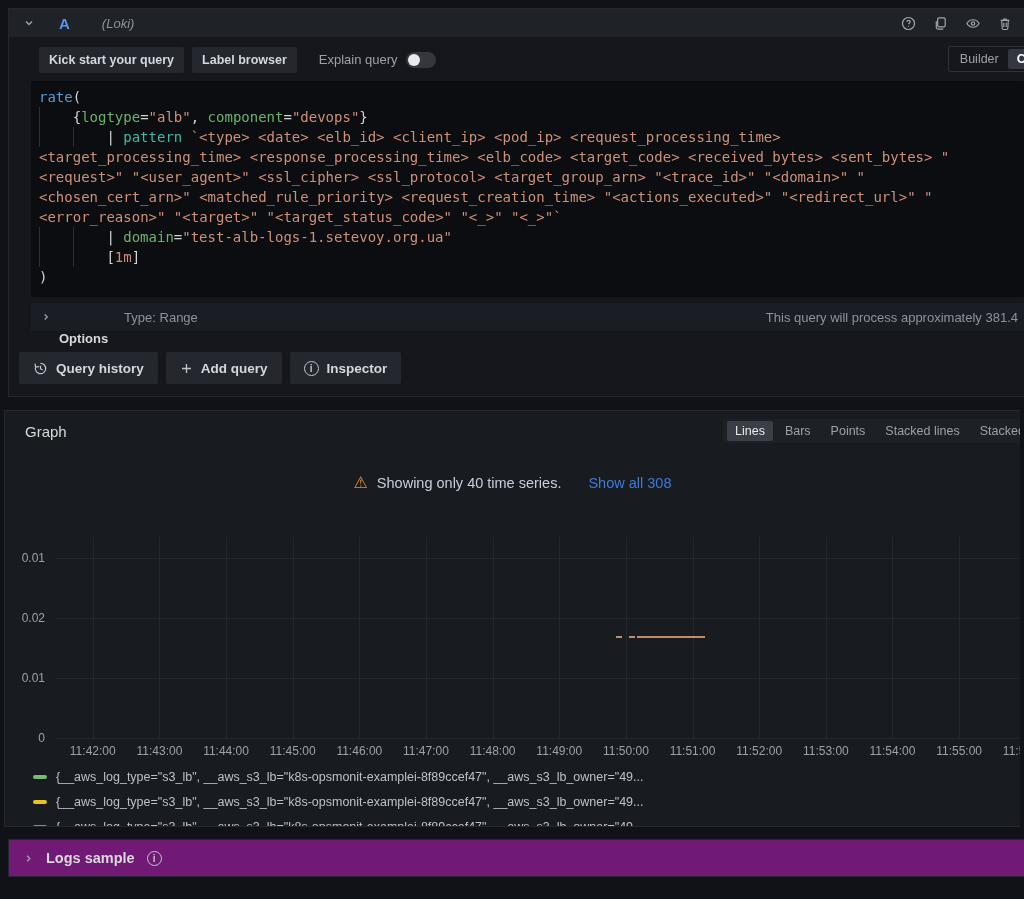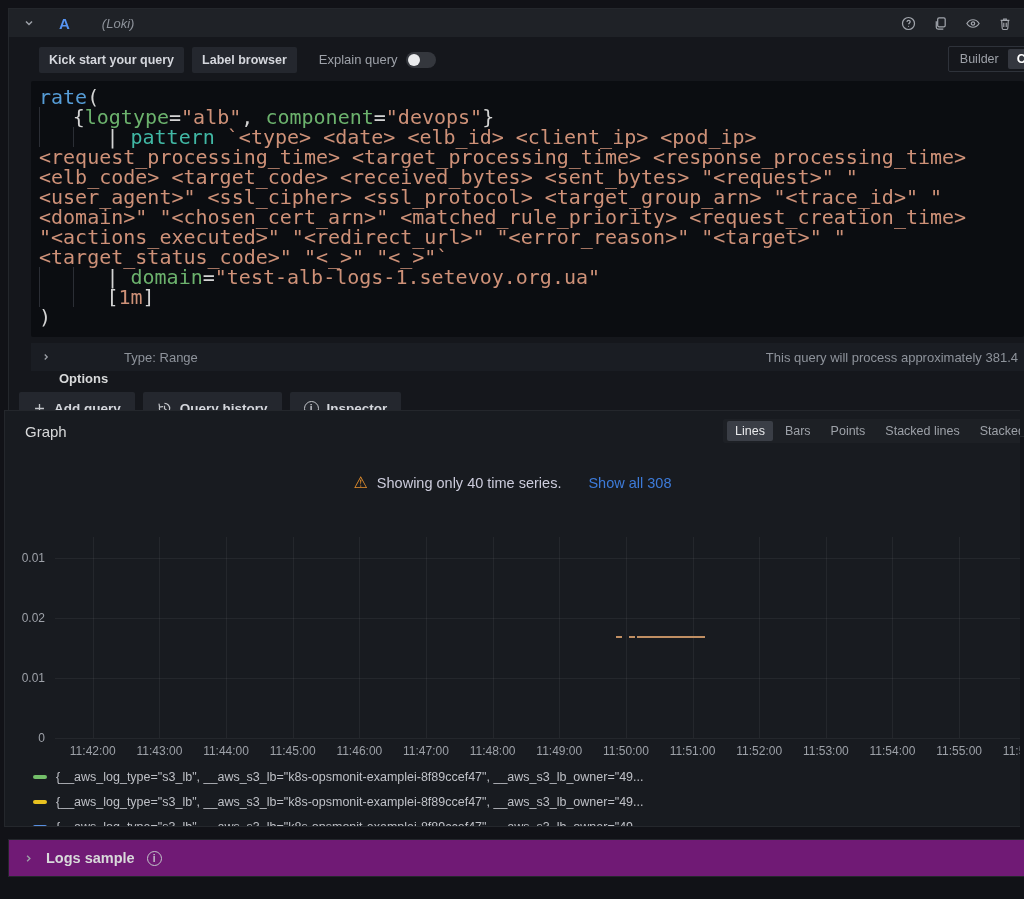--- a/index.html
+++ b/index.html
@@ -49,21 +49,21 @@
   .mode-item { color:#9DA1A8; font-size:12.5px; padding:3px 9px; border-radius:2px; cursor:pointer; }
   .mode-item.active { background:#34373F; color:#FFFFFF; font-weight:700; }
 
   
   .code-editor {
     margin-left:22px; background:#0B0D11; border-radius:2px;
     padding:6px 8px 10px 8px; min-height:213px;
   }
   .code {
     font-family:"DejaVu Sans Mono","Liberation Mono",monospace;
-    font-size:20px; line-height:20px; width:940px;
+    font-size:14px; line-height:20px; width:940px;
     white-space:pre-wrap; word-break:normal; color:#D4D4D4;
   }
   .cl { min-height:20px; }
   .tk-ind { white-space:pre; border-left:1px solid #2B2E35; display:inline-block; height:20px; vertical-align:top; width:33.7px; }
   .tk-fn  { color:#569CD6; }
   .tk-pl  { color:#D4D4D4; }
   .tk-lbl { color:#6CB26D; }
   .tk-kw  { color:#41B8A5; }
   .tk-str { color:#CE9178; }
 
@@ -203,35 +203,35 @@
           </svg>
       </span>
       <span class="opt-title">Options</span>
       <span class="opt-type">Type: Range</span>
       <span class="opt-note">This query will process approximately 381.4</span>
     </div>
 
     <div class="actions-row">
       <button class="abtn">
         <span class="aicon">
-          <svg width="13" height="13" viewBox="0 0 16 16" fill="none" stroke="currentColor" stroke-width="1.6">
-              <path d="M8 2.5v11M2.5 8h11"></path>
-            </svg>
-        </span>
-        <span>Add query</span>
-      </button>
-      <button class="abtn">
-        <span class="aicon">
           <svg width="15" height="15" viewBox="0 0 16 16" fill="none" stroke="currentColor" stroke-width="1.3">
               <path d="M8 2.5a5.5 5.5 0 1 1-5.3 4"></path>
               <path d="M2.2 3.2l.5 3.3 3.3-.5" stroke-linecap="round"></path>
               <path d="M8 5v3.2l2.2 1.3"></path>
             </svg>
         </span>
         <span>Query history</span>
+      </button>
+      <button class="abtn">
+        <span class="aicon">
+          <svg width="13" height="13" viewBox="0 0 16 16" fill="none" stroke="currentColor" stroke-width="1.6">
+              <path d="M8 2.5v11M2.5 8h11"></path>
+            </svg>
+        </span>
+        <span>Add query</span>
       </button>
       <button class="abtn">
         <span class="aicon">
             <i class="circle-i">i</i>
           </span>
         <span>Inspector</span>
       </button>
     </div>
   </section>
 

